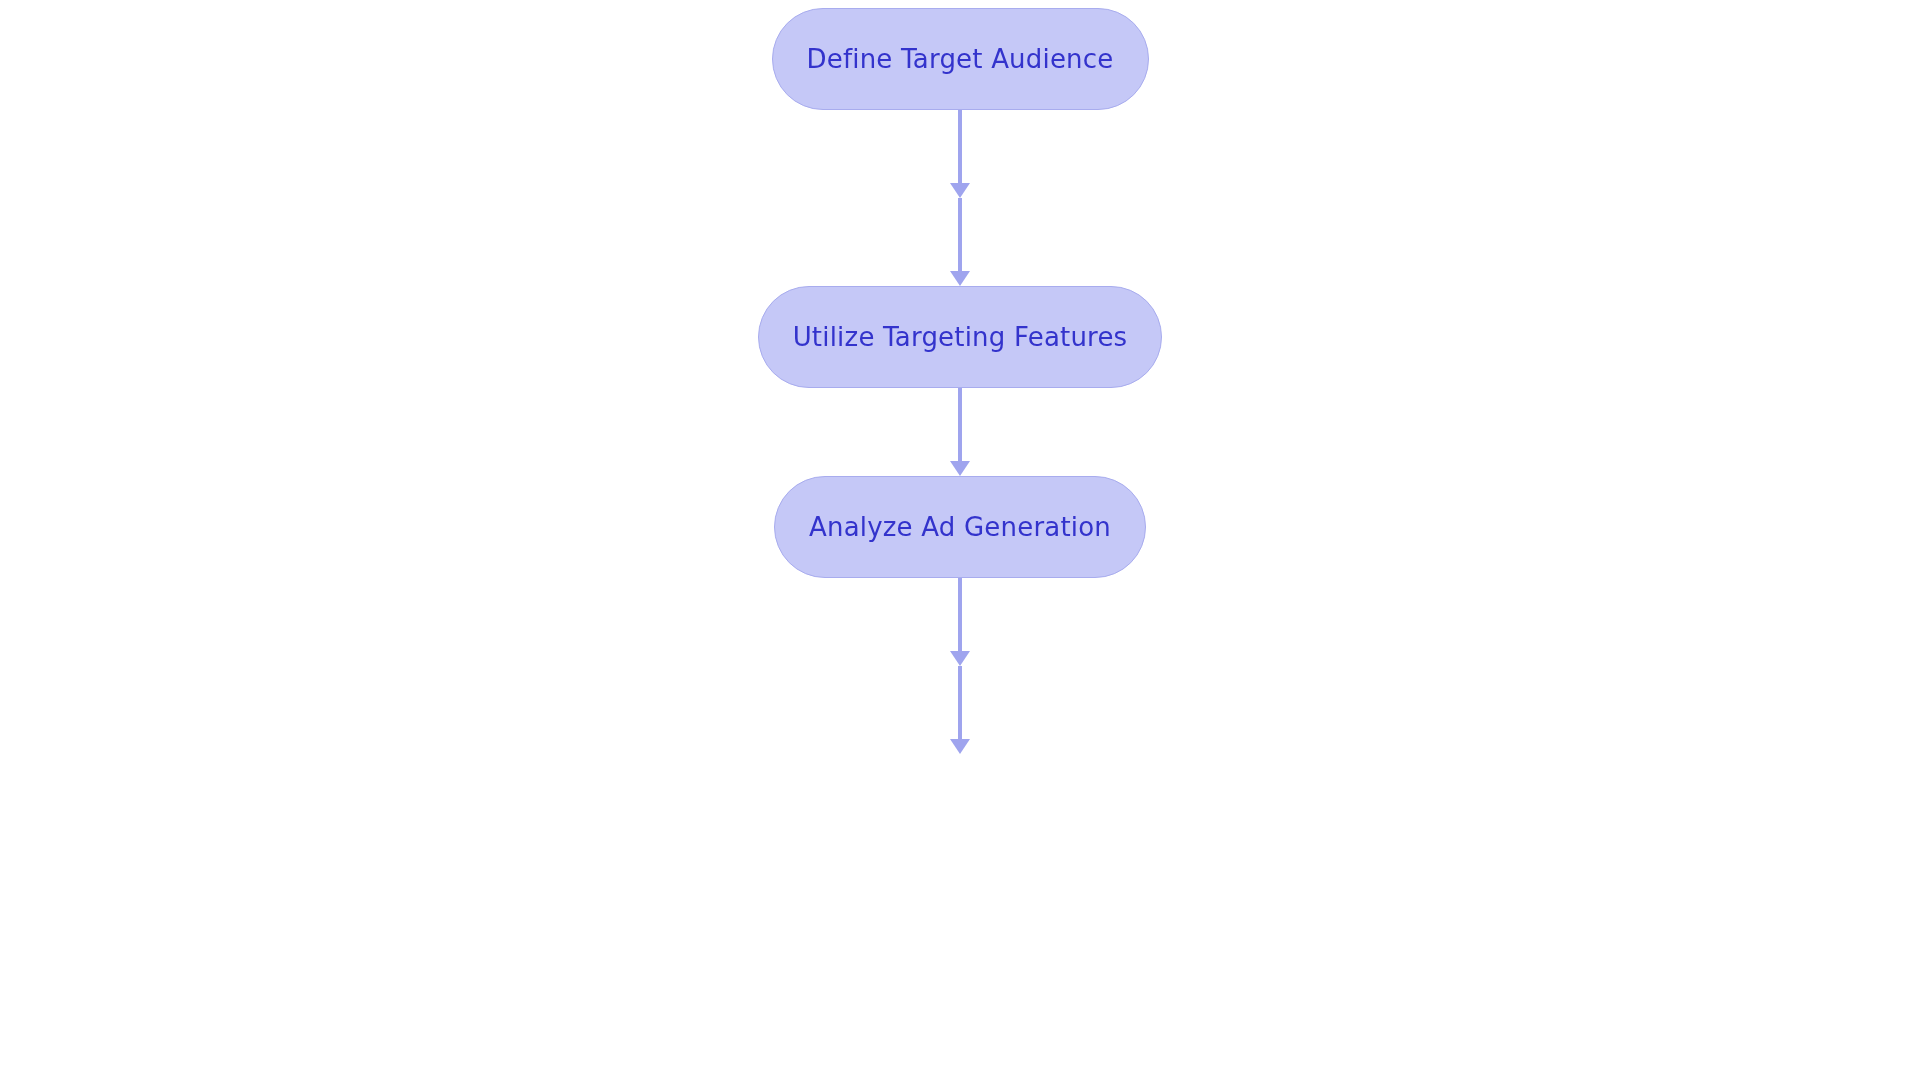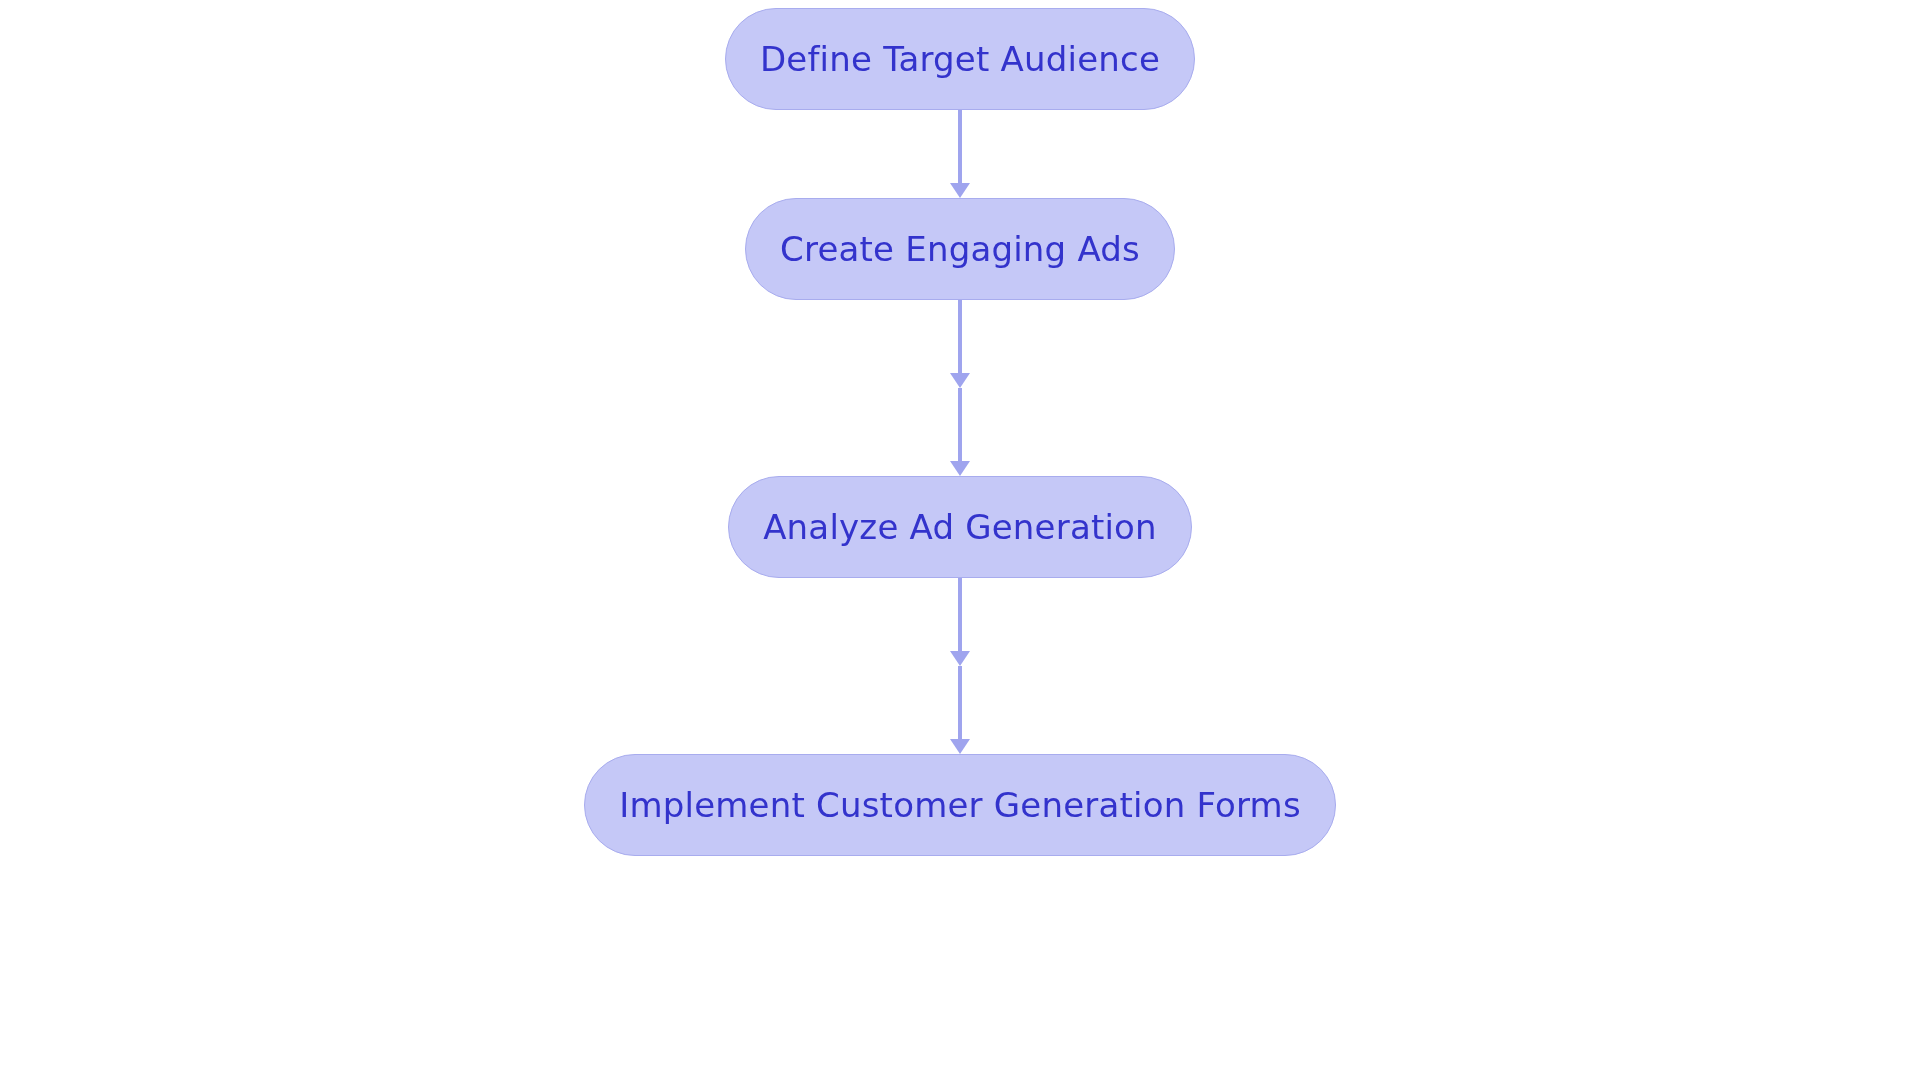--- a/index.html
+++ b/index.html
@@ -44,21 +44,21 @@
     border: 1.6px solid #a8acee;
     display: flex;
     align-items: center;
     justify-content: center;
     padding: 0 34px;
     flex: none;
   }
 
   .flow-node-label {
     font-family: "DejaVu Sans", "Liberation Sans", sans-serif;
-    font-size: 34px;
+    font-size: 26px;
     font-weight: 400;
     color: #3333cc;
     letter-spacing: 0.2px;
     white-space: nowrap;
     line-height: 1;
   }
 
   .flow-connector {
     flex: none;
     width: 22px;
@@ -96,29 +96,29 @@
 
     <div class="flow-node">
       <span class="flow-node-label">Define Target Audience</span>
     </div>
 
     <div class="flow-connector">
       <div class="connector-stem"></div>
       <div class="connector-head"></div>
     </div>
 
-    <div class="flow-node">
-      <span class="flow-node-label">Create Engaging Ads</span>
-    </div>
 
     <div class="flow-connector">
       <div class="connector-stem"></div>
       <div class="connector-head"></div>
     </div>
 
+    <div class="flow-node">
+      <span class="flow-node-label">Utilize Targeting Features</span>
+    </div>
 
     <div class="flow-connector">
       <div class="connector-stem"></div>
       <div class="connector-head"></div>
     </div>
 
     <div class="flow-node">
       <span class="flow-node-label">Analyze Ad Generation</span>
     </div>
 
@@ -126,18 +126,15 @@
       <div class="connector-stem"></div>
       <div class="connector-head"></div>
     </div>
 
 
     <div class="flow-connector">
       <div class="connector-stem"></div>
       <div class="connector-head"></div>
     </div>
 
-    <div class="flow-node">
-      <span class="flow-node-label">Implement Customer Generation Forms</span>
-    </div>
 
   </div>
 </div>
 
 </body></html>

